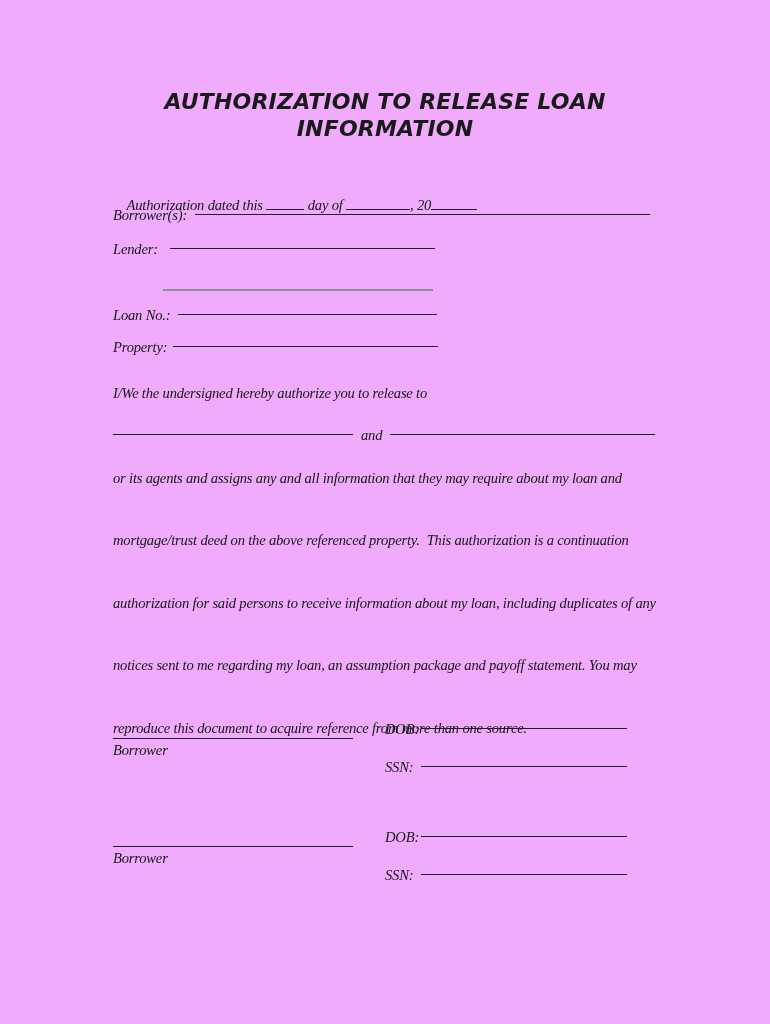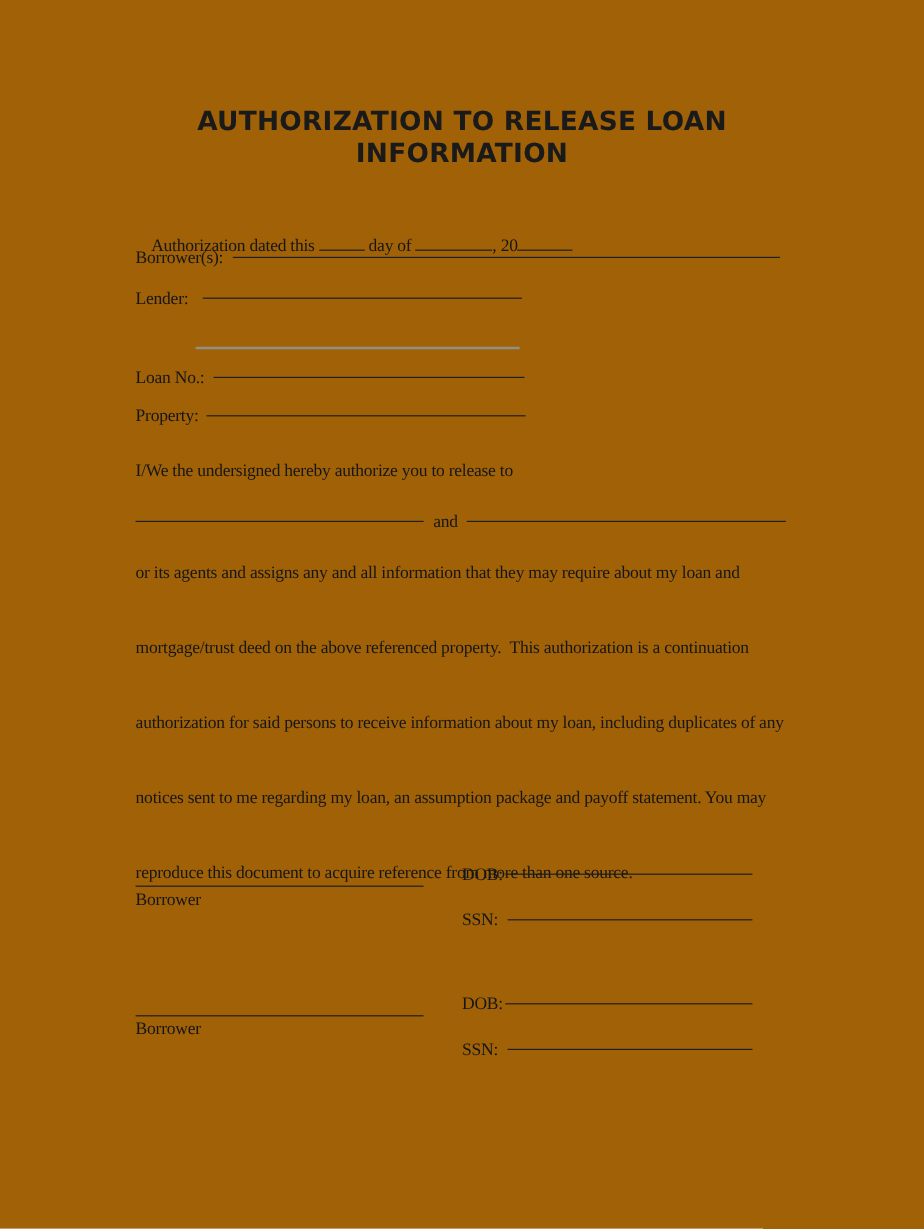--- a/index.html
+++ b/index.html
@@ -1,23 +1,24 @@
 <!DOCTYPE html>
 <html><head>
 <meta charset="utf-8">
 <style>
   html, body { margin: 0; padding: 0; background: #ffffff; }
   .page {
     position: relative;
     width: 770px;
     height: 1024px;
-    background: #a16207;
+    background: #f0abfc;
     font-family: "Liberation Serif", serif;
     color: #161616;
     overflow: hidden;
+    font-style: italic;
   }
   .abs { position: absolute; }
 
   
   .title {
     top: 88px; left: 0; width: 770px;
     text-align: center;
     font-family: "DejaVu Sans", sans-serif;
     font-weight: bold;
     font-size: 22px;

